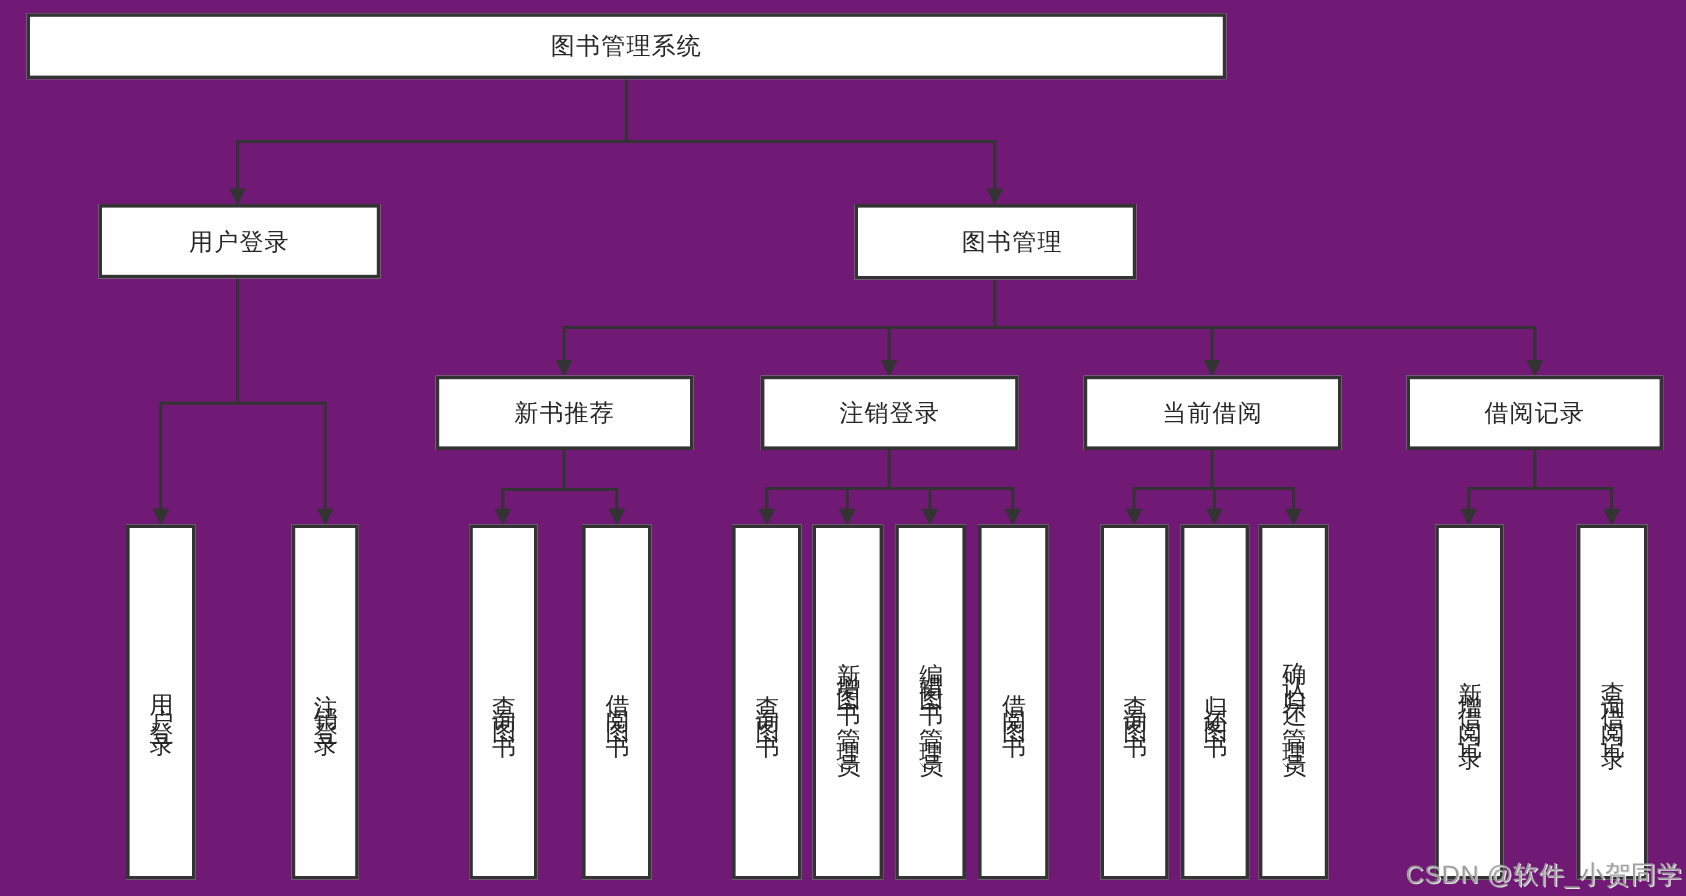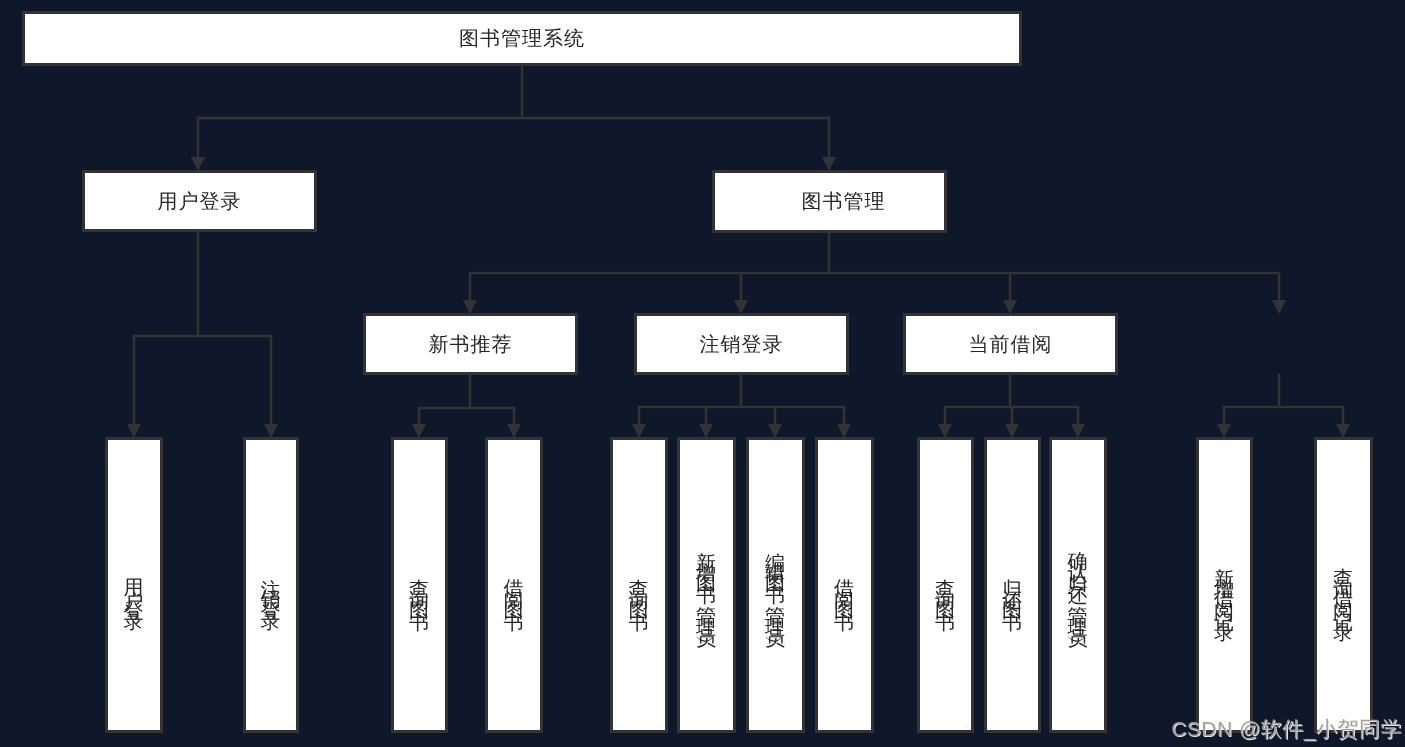--- a/index.html
+++ b/index.html
@@ -1,19 +1,19 @@
 <!DOCTYPE html>
 <html><head>
 <meta charset="utf-8">
 <style>
   html,body{margin:0;padding:0;background:#ffffff;}
   .stage{
     position:relative;
     width:1405px;height:747px;
-    background:#0f172a;
+    background:#701a75;
     font-family:"Liberation Sans",sans-serif;
     overflow:hidden;
   }
   .wires{position:absolute;left:0;top:0;z-index:0;}
   .box{
     position:absolute;
     box-sizing:border-box;
     background:#ffffff;
     border:3px solid #333333;
     color:#262626;
@@ -93,20 +93,21 @@
   </svg>
 
   <div class="box hbox" style="left:22px;top:11px;width:1000px;height:55px;">图书管理系统</div>
 
   <div class="box hbox" style="left:82px;top:170px;width:235px;height:62px;">用户登录</div>
   <div class="box hbox" style="left:712px;top:170px;width:235px;height:63px;padding-left:28px;">图书管理</div>
 
   <div class="box hbox" style="left:363px;top:313px;width:215px;height:62px;">新书推荐</div>
   <div class="box hbox" style="left:634px;top:313px;width:215px;height:62px;">注销登录</div>
   <div class="box hbox" style="left:903px;top:313px;width:215px;height:62px;">当前借阅</div>
+  <div class="box hbox" style="left:1172px;top:313px;width:214px;height:62px;">借阅记录</div>
 
   <div class="box vbox" style="left:105px;top:437px;width:58px;height:296px;">
     <span class="vtext">用户登录</span>
   </div>
   <div class="box vbox" style="left:243px;top:437px;width:56px;height:296px;">
     <span class="vtext">注销登录</span>
   </div>
 
   <div class="box vbox" style="left:391px;top:437px;width:57px;height:296px;">
     <span class="vtext">查询图书</span>

